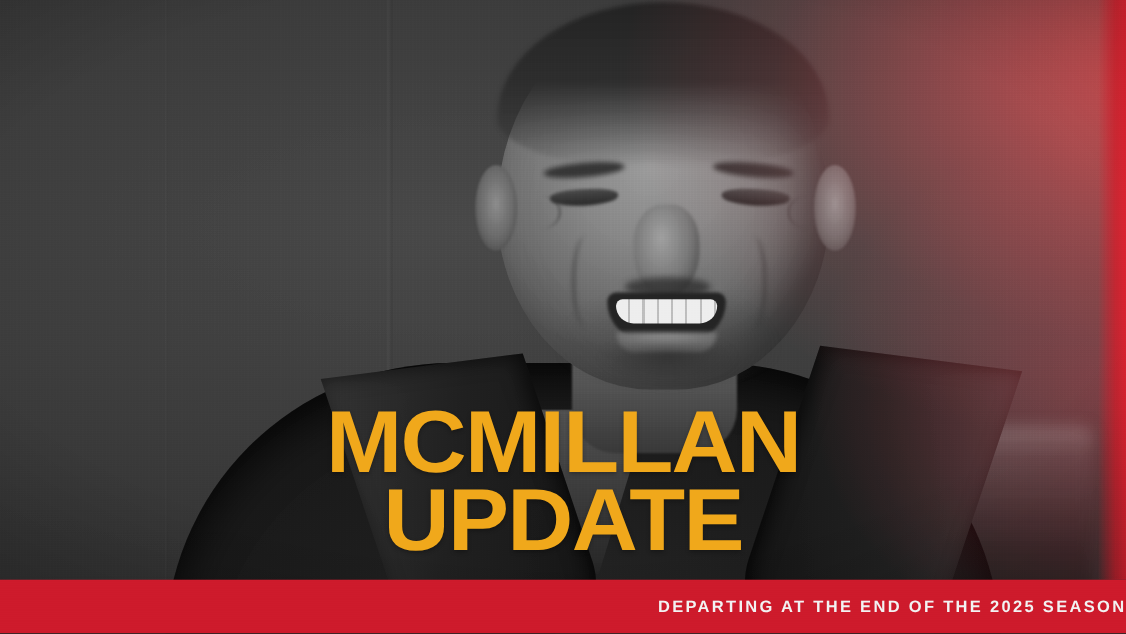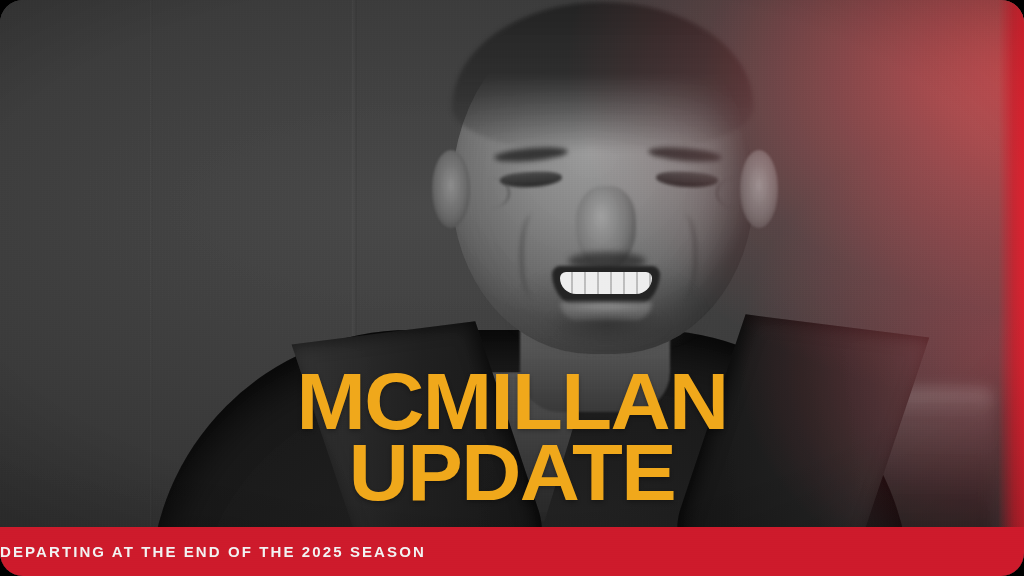--- a/index.html
+++ b/index.html
@@ -10,21 +10,20 @@
   body {
     font-family: "Liberation Sans", sans-serif;
   }
 
   .graphic {
     position: relative;
     width: 1024px;
     height: 576px;
     overflow: hidden;
     background: #3a3a3a;
-    border-radius: 23px;
   }
 
   
   .photo-layer {
     position: absolute;
     inset: 0;
     overflow: hidden;
     filter: grayscale(100%) contrast(108%);
   }
 
@@ -335,21 +334,21 @@
   
   .banner {
     position: absolute;
     left: 0;
     right: 0;
     top: 527px;
     height: 49px;
     background: #ce1a2b;
     display: flex;
     align-items: center;
-    justify-content: flex-start;
+    justify-content: flex-end;
   }
   .banner-grain {
     position: absolute;
     inset: 0;
     opacity: .16;
     mix-blend-mode: overlay;
     background-image:
       repeating-linear-gradient(0deg, rgba(255,255,255,.08) 0px, rgba(255,255,255,.08) 1px, rgba(0,0,0,.08) 1px, rgba(0,0,0,.08) 2px);
     pointer-events: none;
   }

